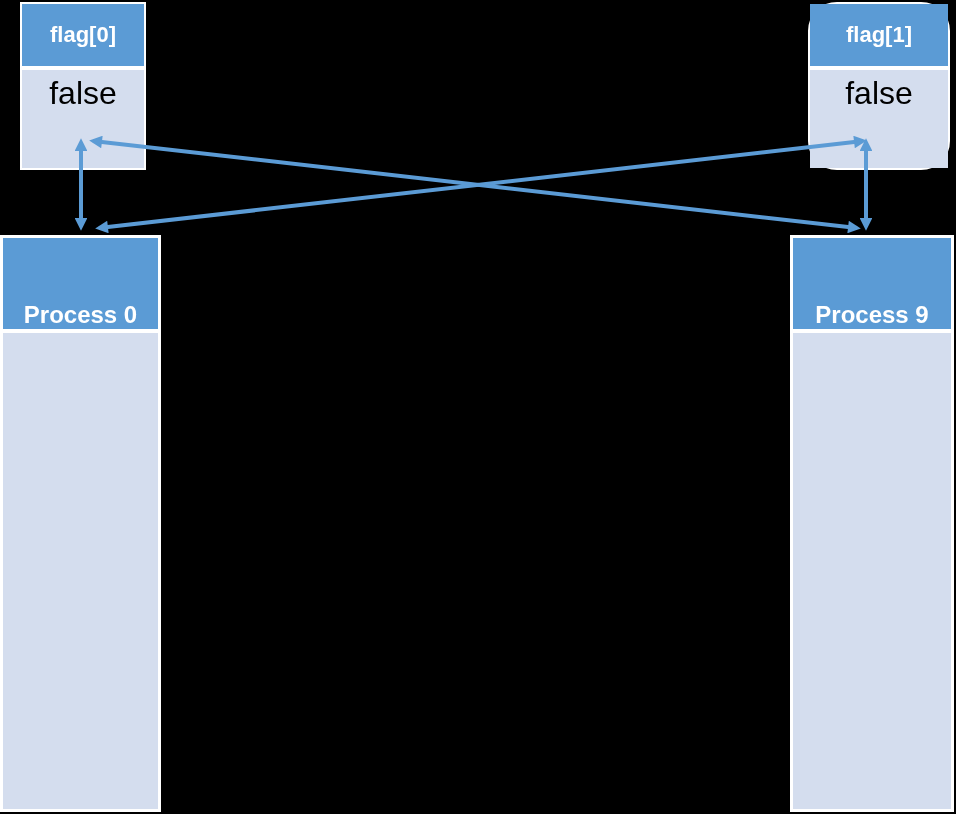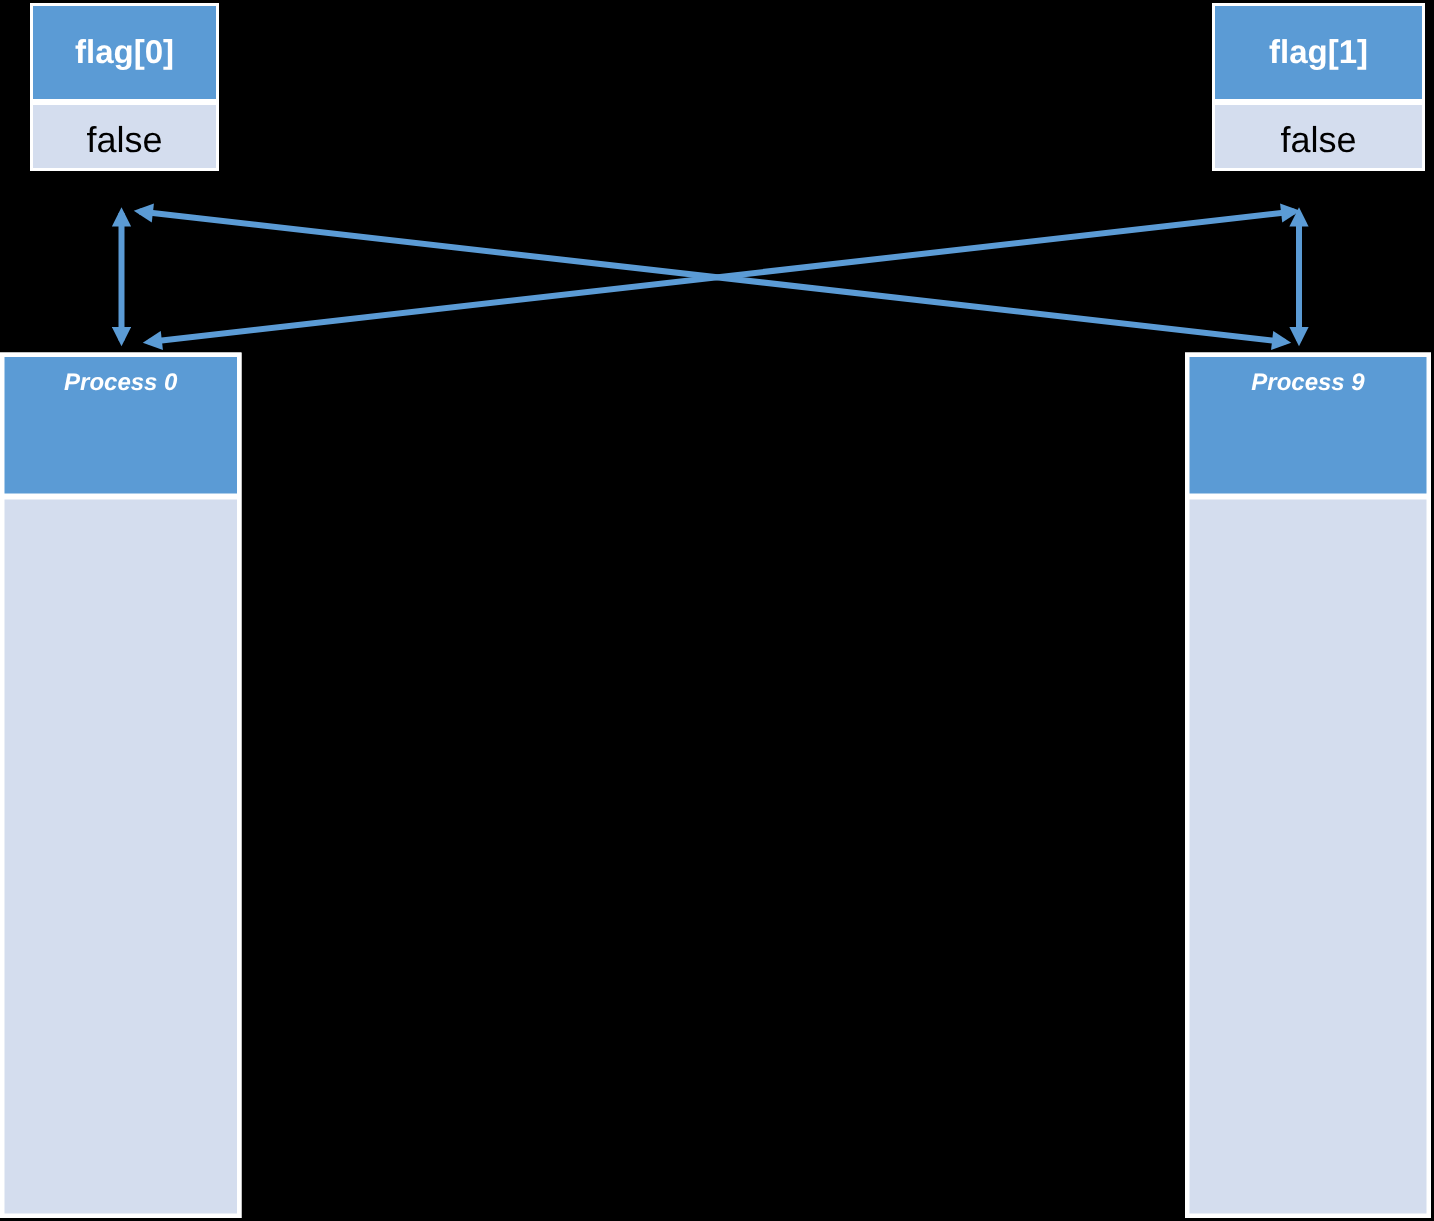--- a/index.html
+++ b/index.html
@@ -49,28 +49,28 @@
   }
   .bdy{
     background:var(--cell-light);
     color:var(--value-text);
     display:flex;
     justify-content:center;
     margin-top:4px;
     flex:1 1 auto;
   }
   
-  .flagbox{width:126px;height:112px;}
+  .flagbox{width:126px;height:168px;}
   .flagbox .hdr{height:62px;align-items:center;font-size:22px;}
-  .flagbox .bdy{height:62px;align-items:center;padding-top:5px;font-size:24px;}
+  .flagbox .bdy{height:62px;align-items:flex-start;padding-top:5px;font-size:32px;}
   #flag0{left:20px;top:2px;}
-  #flag1{left:808px;top:2px;width:142px;}
+  #flag1{left:808px;top:2px;width:142px;border-radius:29px;}
   
   .procbox{height:577px;}
-  .procbox .hdr{height:82px;align-items:flex-start;padding-top:9px;font-size:16px;font-style:italic;}
+  .procbox .hdr{height:82px;align-items:flex-end;padding-top:9px;font-size:24px;}
   .procbox .bdy{align-items:flex-start;font-size:24px;}
   #process0{left:0px;top:235px;width:161px;}
   #process1{left:790px;top:235px;width:164px;}
 </style>
 </head>
 <body>
 
 <div class="canvas">
 
   <svg class="arrows" viewBox="0 0 956 814" xmlns="http://www.w3.org/2000/svg">

